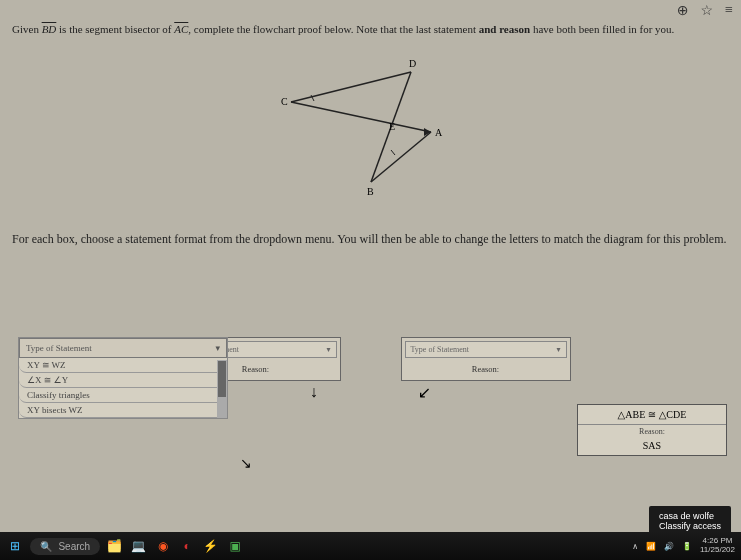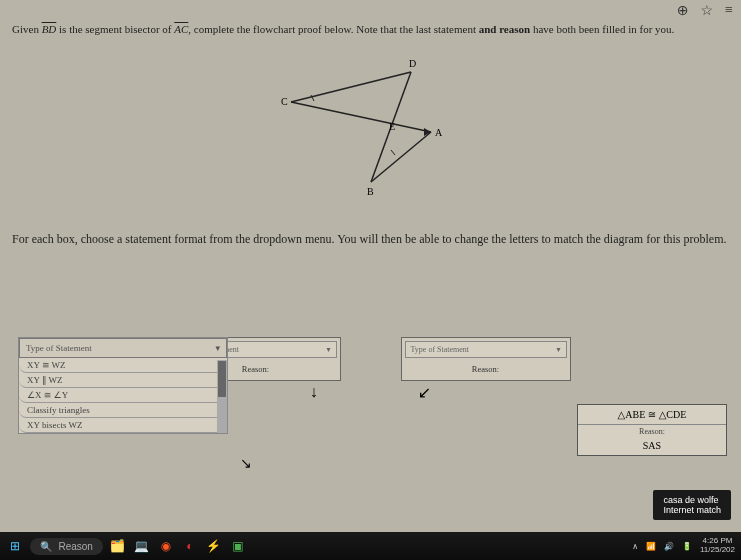--- a/index.html
+++ b/index.html
@@ -139,21 +139,21 @@
   font-size: 8px;
   padding: 2px 0;
   color: #444;
 }
 .conclusion-reason {
   padding: 2px 0 4px 0;
 }
 .wifi-popup {
   position: absolute;
   right: 10px;
-  bottom: 40px;
+  bottom: 24px;
   background: #1a1a1a;
   color: #fff;
   font-size: 9px;
   padding: 5px 10px;
   border-radius: 2px;
   font-family: Arial, sans-serif;
 }
 .taskbar {
   position: absolute;
   bottom: 0;
@@ -229,21 +229,20 @@
 <div class="instruction">For each box, choose a statement format from the dropdown menu. You will then be able to change the letters to match the diagram for this problem.</div>
 
 <div class="proof-area">
 
   <div class="dropdown-open">
     <div class="dropdown-header">
       <span>Type of Statement</span>
       <span>▾</span>
     </div>
     <div class="dropdown-item">XY ≅ WZ</div>
-    <div class="dropdown-item">XY ∥ WZ</div>
     <div class="dropdown-item">∠X ≅ ∠Y</div>
     <div class="dropdown-item">Classify triangles</div>
     <div class="dropdown-item">XY bisects WZ</div>
     <div class="dropdown-scroll">
       <div class="dropdown-thumb"></div>
     </div>
   </div>
 
   <span class="arrow-diag" style="left:240px; top:118px;">↘</span>
 
@@ -274,29 +273,29 @@
       <div class="conclusion-stmt">△ABE ≅ △CDE</div>
       <div class="conclusion-reason-label">Reason:</div>
       <div class="conclusion-reason">SAS</div>
     </div>
   </div>
 
 </div>
 
 <div class="wifi-popup">
   <div>casa de wolfe</div>
-  <div>Internet match</div>
+  <div>Classify access</div>
 </div>
 
 <div class="taskbar">
   <div class="taskbar-left">
     <span class="tb-icon" style="color:#4cc2ff;">⊞</span>
     <div class="search-box">
       <span>🔍</span>
-      <span>Reason</span>
+      <span>Search</span>
     </div>
     <span class="tb-icon">🗂️</span>
     <span class="tb-icon">💻</span>
     <span class="tb-icon" style="color:#ff5722;">◉</span>
     <span class="tb-icon" style="color:#d32f2f;">◐</span>
     <span class="tb-icon" style="color:#ffc107;">⚡</span>
     <span class="tb-icon" style="color:#4caf50;">▣</span>
   </div>
   <div class="taskbar-right">
     <span>∧</span>

